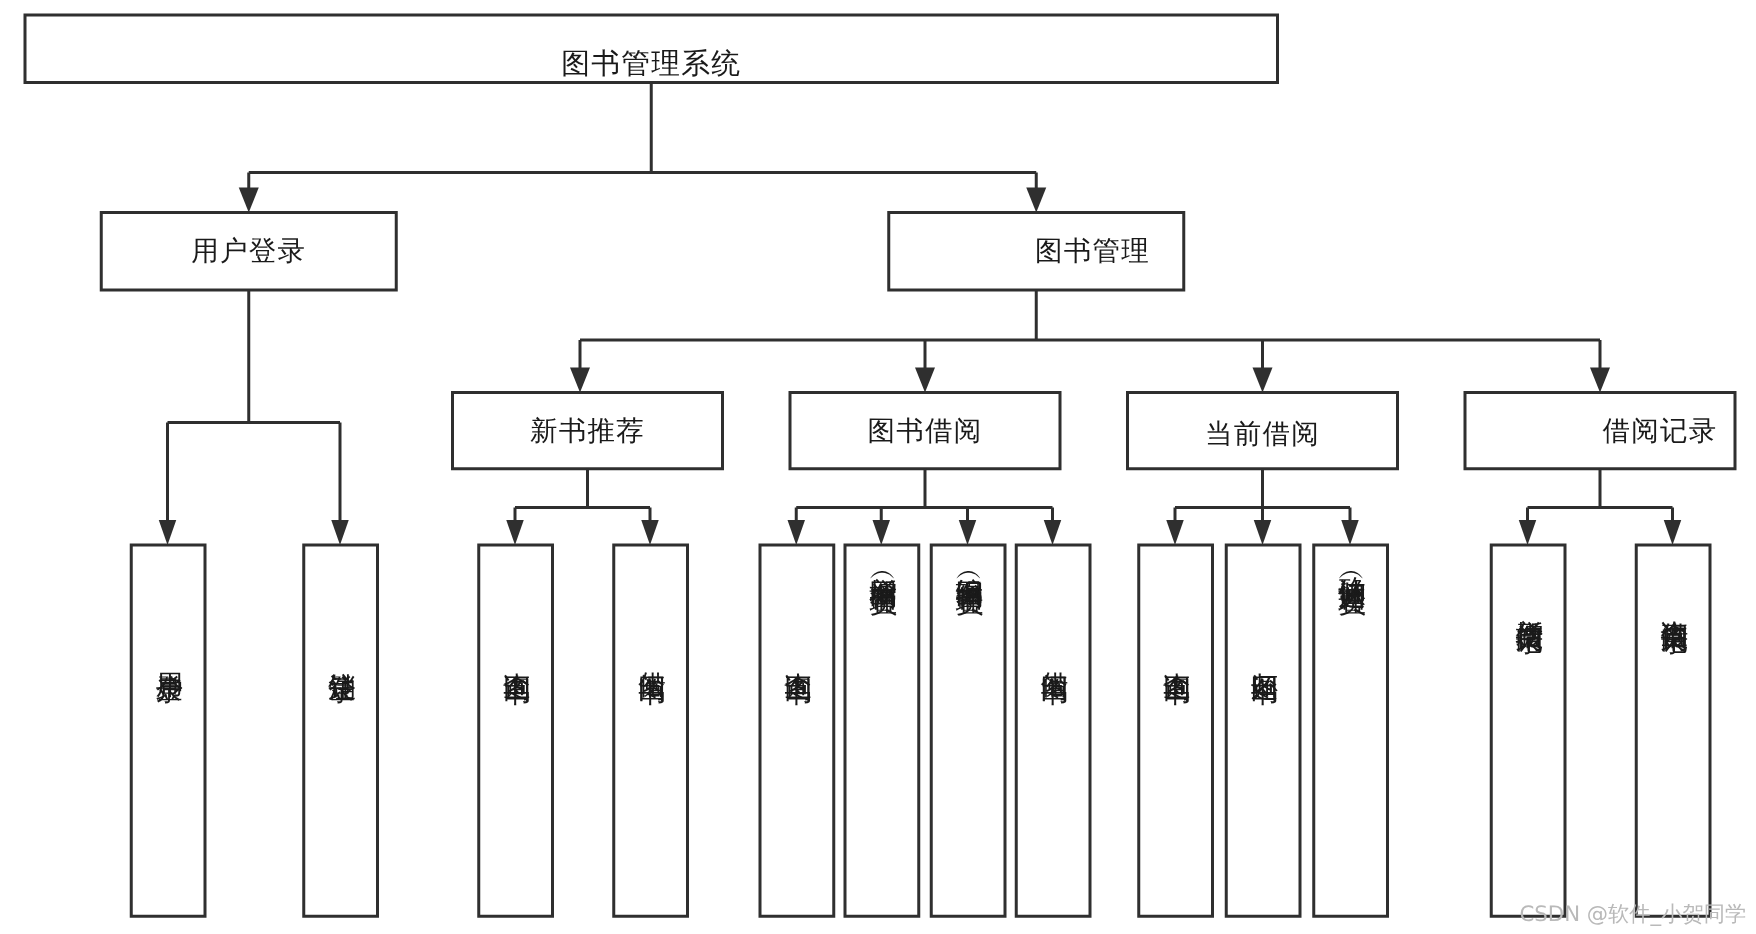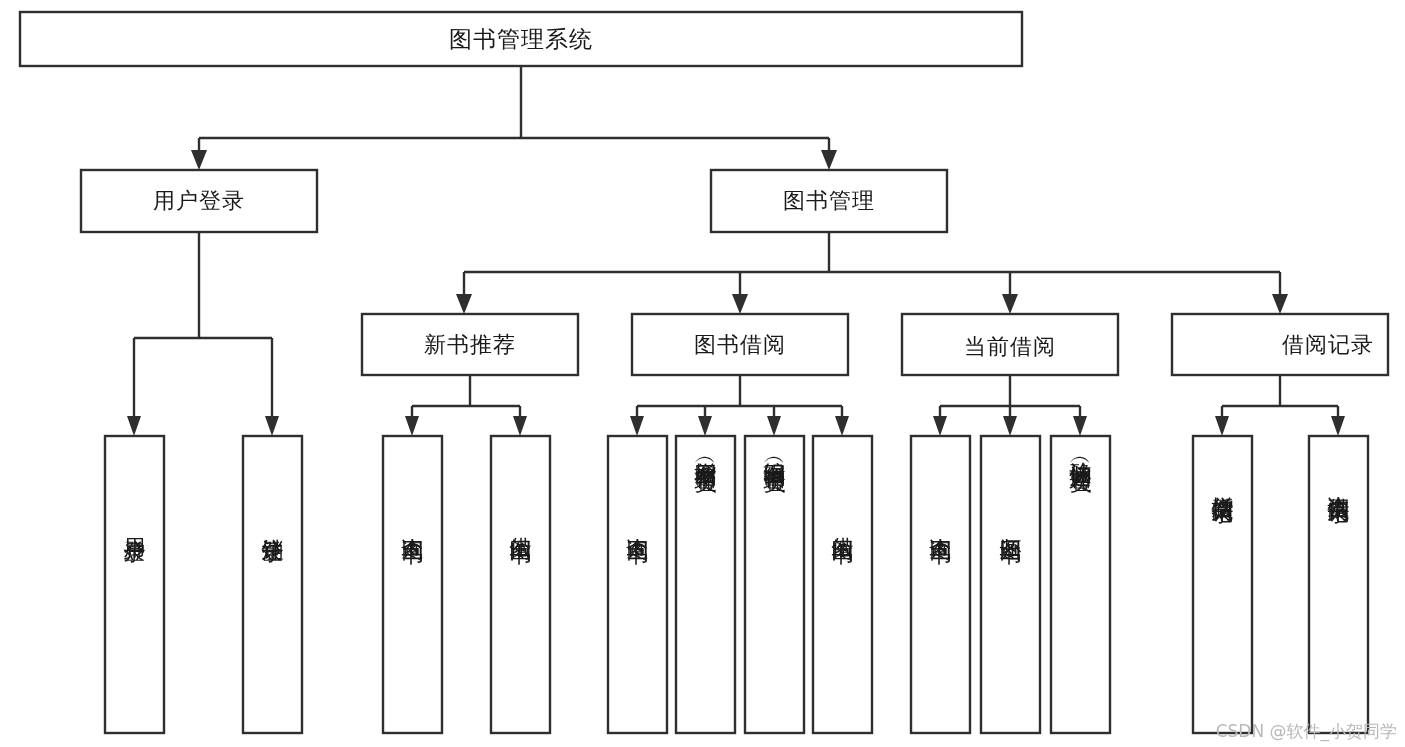--- a/index.html
+++ b/index.html
@@ -187,28 +187,28 @@
 
     <rect class="node-box" x="911" y="436" width="59" height="297"></rect>
     <rect class="node-box" x="981" y="436" width="59" height="297"></rect>
     <rect class="node-box" x="1051" y="436" width="59" height="297"></rect>
 
     <rect class="node-box" x="1193" y="436" width="59" height="297"></rect>
     <rect class="node-box" x="1309" y="436" width="59" height="297"></rect>
 
   </svg>
 
-  <div class="hbox-label-wrap" style="left:20px; top:12px; width:1002px; height:54px;">
+  <div class="hbox-label-wrap" style="left:20px; top:12px; width:1002px; height:54px;align-items:flex-end;">
     <span class="title-label-text">图书管理系统</span>
   </div>
 
   <div class="hbox-label-wrap" style="left:81px; top:170px; width:236px; height:62px;">
     <span class="hbox-label-text">用户登录</span>
   </div>
-  <div class="hbox-label-wrap" style="left:711px; top:170px; width:236px; height:62px;">
+  <div class="hbox-label-wrap" style="left:711px; top:170px; width:236px; height:62px;padding-left:45px;">
     <span class="hbox-label-text">图书管理</span>
   </div>
 
   <div class="hbox-label-wrap" style="left:632px; top:314px; width:216px; height:61px;">
     <span class="hbox-label-text">图书借阅</span>
   </div>
   <div class="hbox-label-wrap" style="left:362px; top:314px; width:216px; height:61px;">
     <span class="hbox-label-text">新书推荐</span>
   </div>
   <div class="hbox-label-wrap" style="left:902px; top:314px; width:216px; height:65px;">

